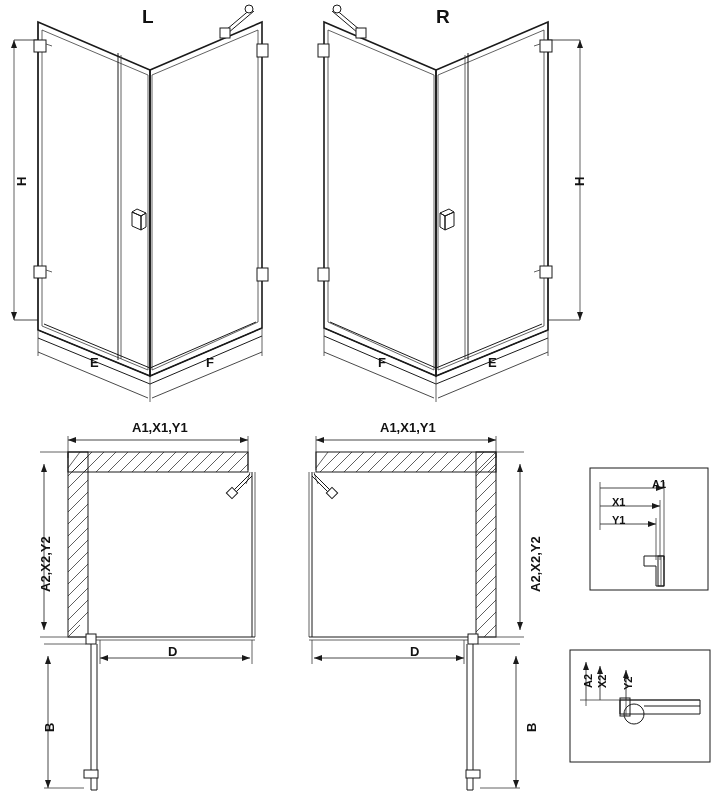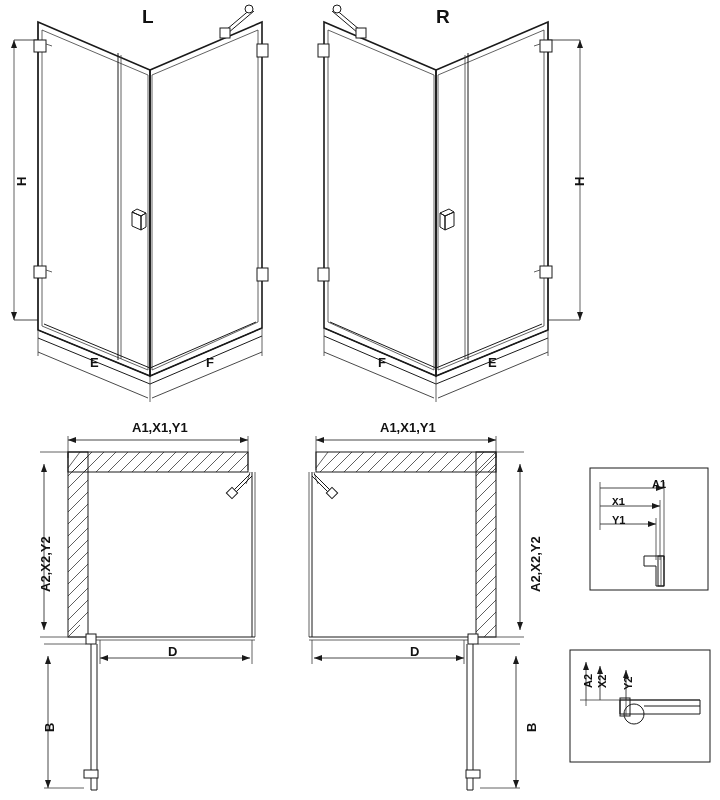--- a/index.html
+++ b/index.html
@@ -345,20 +345,20 @@
 <div class="lbl dim vert" style="left:38px;top:592px;">A2,X2,Y2</div>
 <div class="lbl dim" style="left:168px;top:644px;">D</div>
 <div class="lbl dim vert" style="left:42px;top:732px;">B</div>
 
 <div class="lbl dim" style="left:380px;top:420px;">A1,X1,Y1</div>
 <div class="lbl dim vert" style="left:528px;top:592px;">A2,X2,Y2</div>
 <div class="lbl dim" style="left:410px;top:644px;">D</div>
 <div class="lbl dim vert" style="left:524px;top:732px;">B</div>
 
 <div class="lbl small" style="left:612px;top:478px;margin-left:40px;">A1</div>
-<div class="lbl small" style="left:612px;top:496px;font-family:Liberation Mono, monospace;">X1</div>
+<div class="lbl small" style="left:612px;top:496px;">X1</div>
 <div class="lbl small" style="left:612px;top:514px;text-align:center;">Y1</div>
 
 <div class="lbl small vert" style="left:582px;top:688px;">A2</div>
 <div class="lbl small vert" style="left:596px;top:688px;">X2</div>
 <div class="lbl small vert" style="left:622px;top:690px;">Y2</div>
 
 </div>
 
 </body></html>

